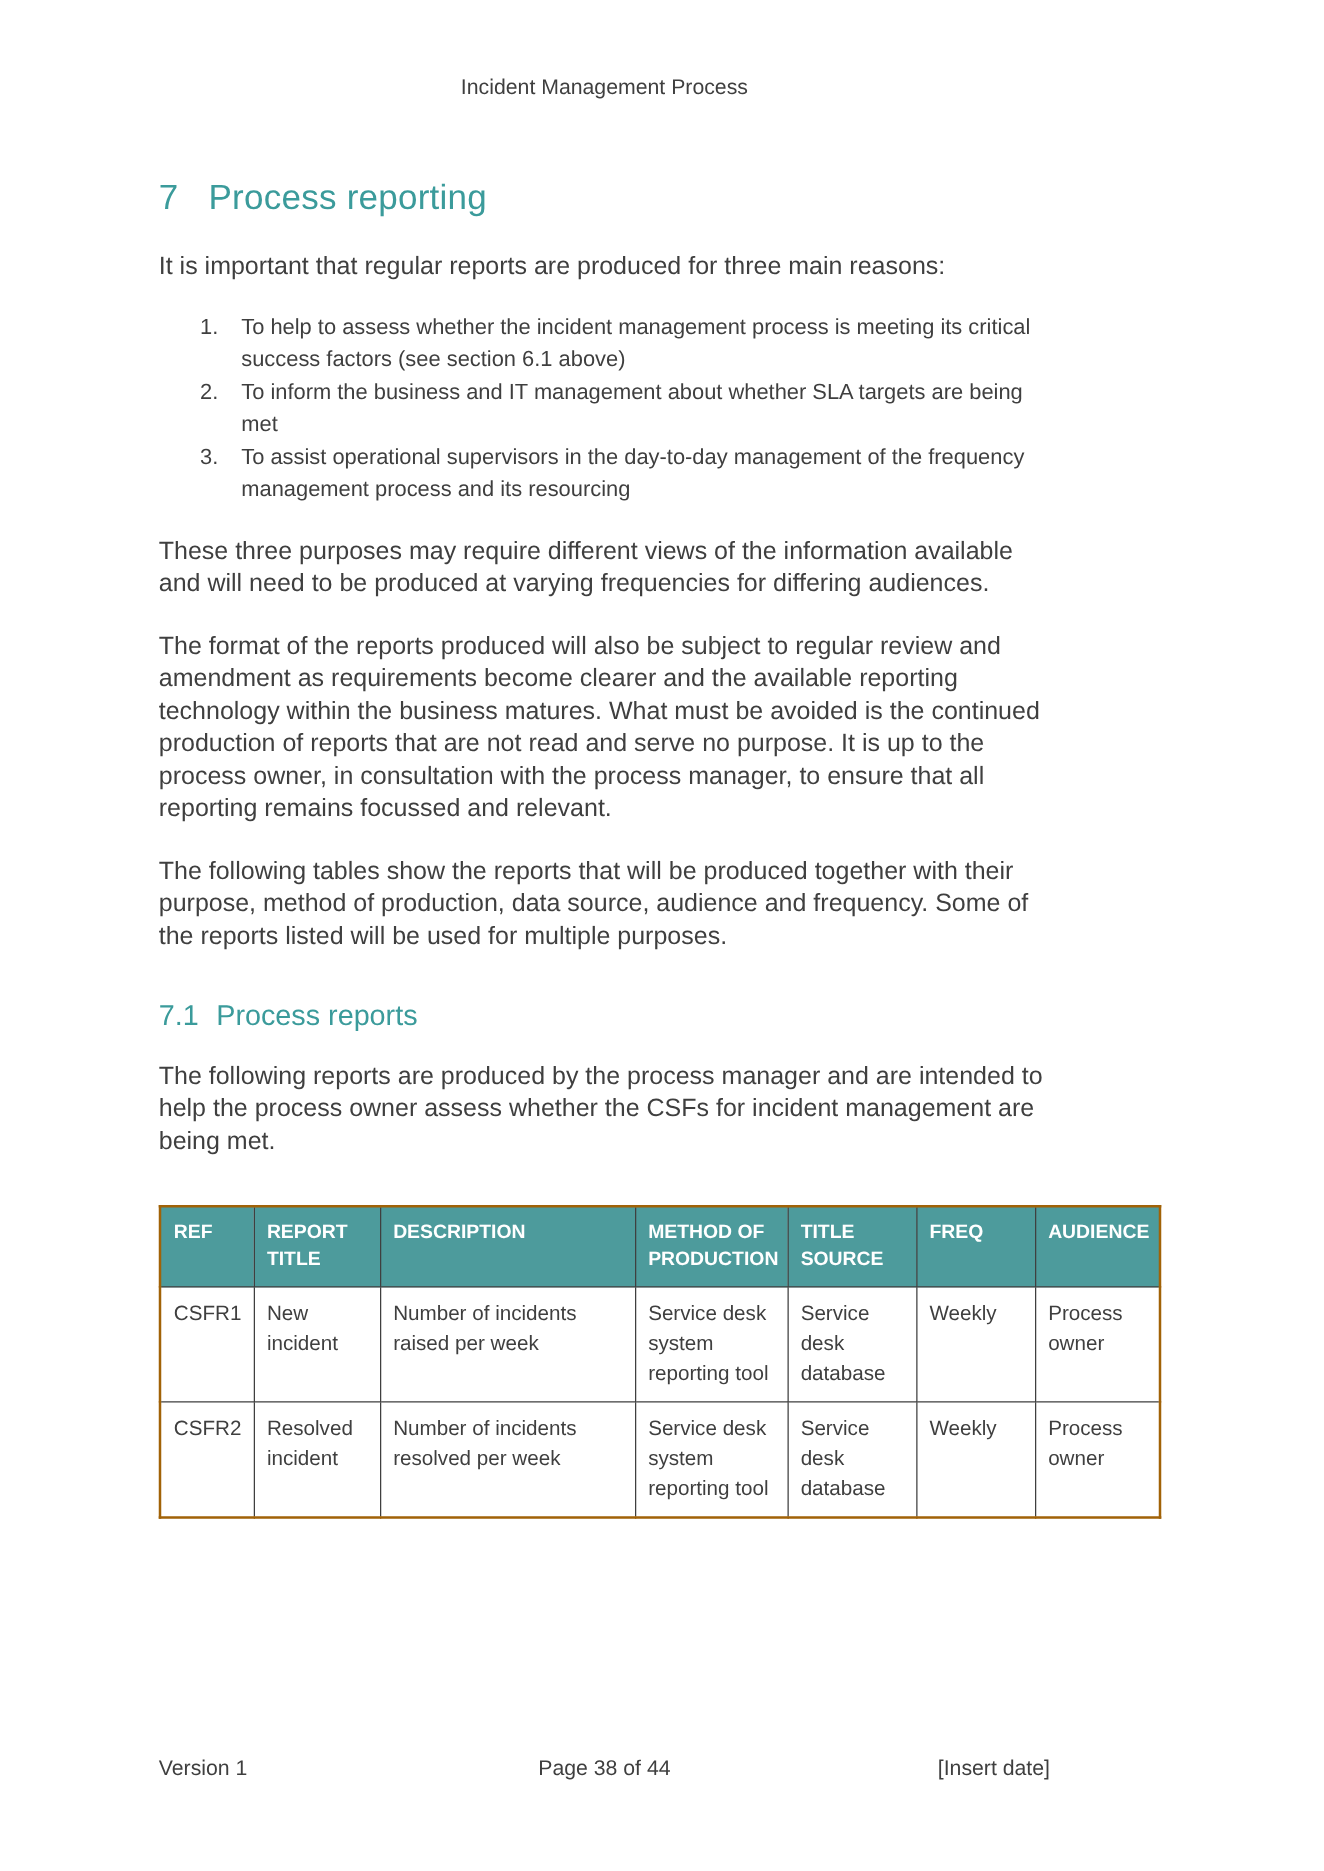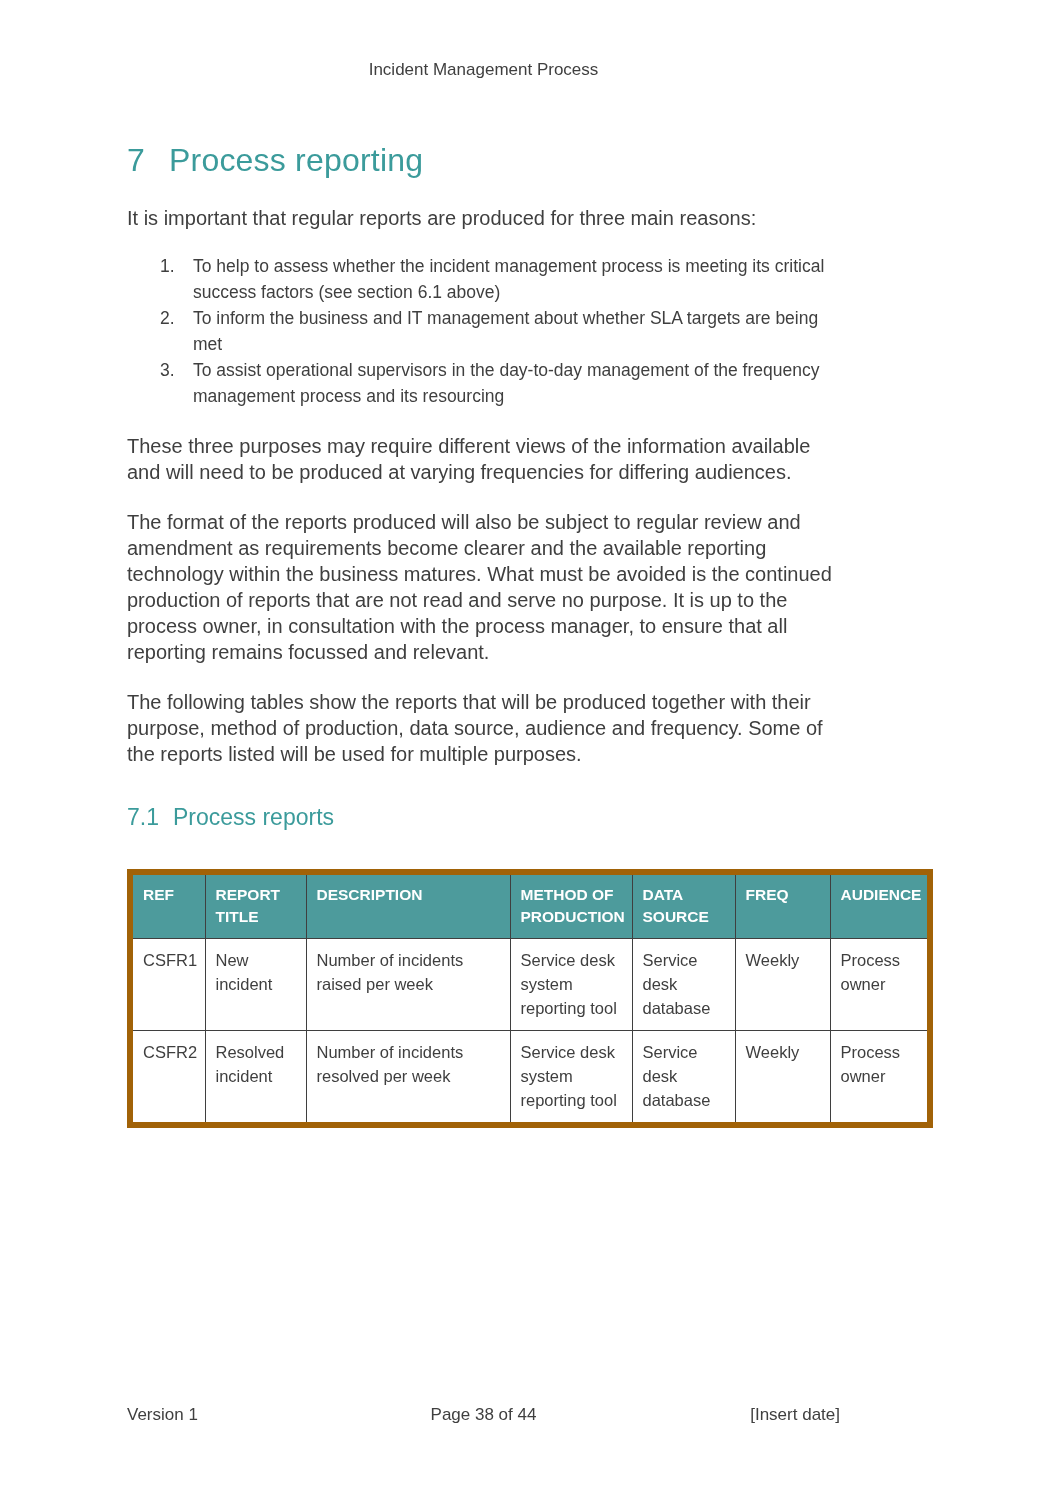--- a/index.html
+++ b/index.html
@@ -17,21 +17,21 @@
     overflow: hidden;
   }
   .doc-header {
     text-align: center;
     font-size: 17px;
     color: #3f3f3f;
     height: 22px;
   }
   h1.section-heading {
     margin-top: 60px;
-    font-size: 32px;
+    font-size: 28px;
     font-weight: 400;
     color: #3b9b9b;
     letter-spacing: 0.2px;
   }
   h1.section-heading .sec-num { margin-right: 24px; }
   h2.subsection-heading {
     margin-top: 37px;
     font-size: 23px;
     font-weight: 400;
     color: #3b9b9b;
@@ -57,21 +57,21 @@
   ol.num-list .li-num {
     flex: 0 0 33px;
     max-width: 33px;
   }
   ol.num-list .li-text { flex: 1; max-width: 737px; }
   table.report-table {
     margin-top: 38px;
     border-collapse: collapse;
     table-layout: fixed;
     width: 800px;
-    border: 6px solid #a16207;
+    border: 2px solid #a16207;
   }
   table.report-table th, table.report-table td {
     border: 1px solid #3f3f3f;
     vertical-align: top;
     text-align: left;
     padding: 9px 10px 10px 10px;
   }
   table.report-table th {
     background: #4d9b9c;
     color: #ffffff;
@@ -137,38 +137,39 @@
   </ol>
 
   <p class="body-para">These three purposes may require different views of the information available and will need to be produced at varying frequencies for differing audiences.</p>
   <p class="body-para">The format of the reports produced will also be subject to regular review and amendment as requirements become clearer and the available reporting technology within the business matures. What must be avoided is the continued production of reports that are not read and serve no purpose. It is up to the process owner, in consultation with the process manager, to ensure that all reporting remains focussed and relevant.</p>
   <p class="body-para">The following tables show the reports that will be produced together with their purpose, method of production, data source, audience and frequency. Some of the reports listed will be used for multiple purposes.</p>
 
   <h2 class="subsection-heading">
     <span class="sec-num">7.1</span><span>Process reports</span>
   </h2>
 
+  <p class="body-para" style="margin-top:22px;">The following reports are produced by the process manager and are intended to help the process owner assess whether the CSFs for incident management are being met.</p>
 
   <table class="report-table">
     <colgroup>
       <col class="c-ref">
         <col class="c-title">
         <col class="c-desc">
         <col class="c-method">
         <col class="c-source">
         <col class="c-freq">
         <col class="c-aud">
     </colgroup>
     <thead>
       <tr>
         <th>REF</th>
         <th>REPORT TITLE</th>
         <th>DESCRIPTION</th>
         <th>METHOD OF PRODUCTION</th>
-        <th>DATA SOURCE</th>
+        <th>TITLE SOURCE</th>
         <th>FREQ</th>
         <th>AUDIENCE</th>
       </tr>
     </thead>
     <tbody>
       <tr>
         <td>CSFR1</td>
         <td>New incident</td>
         <td>Number of incidents raised per week</td>
         <td>Service desk system reporting tool</td>

